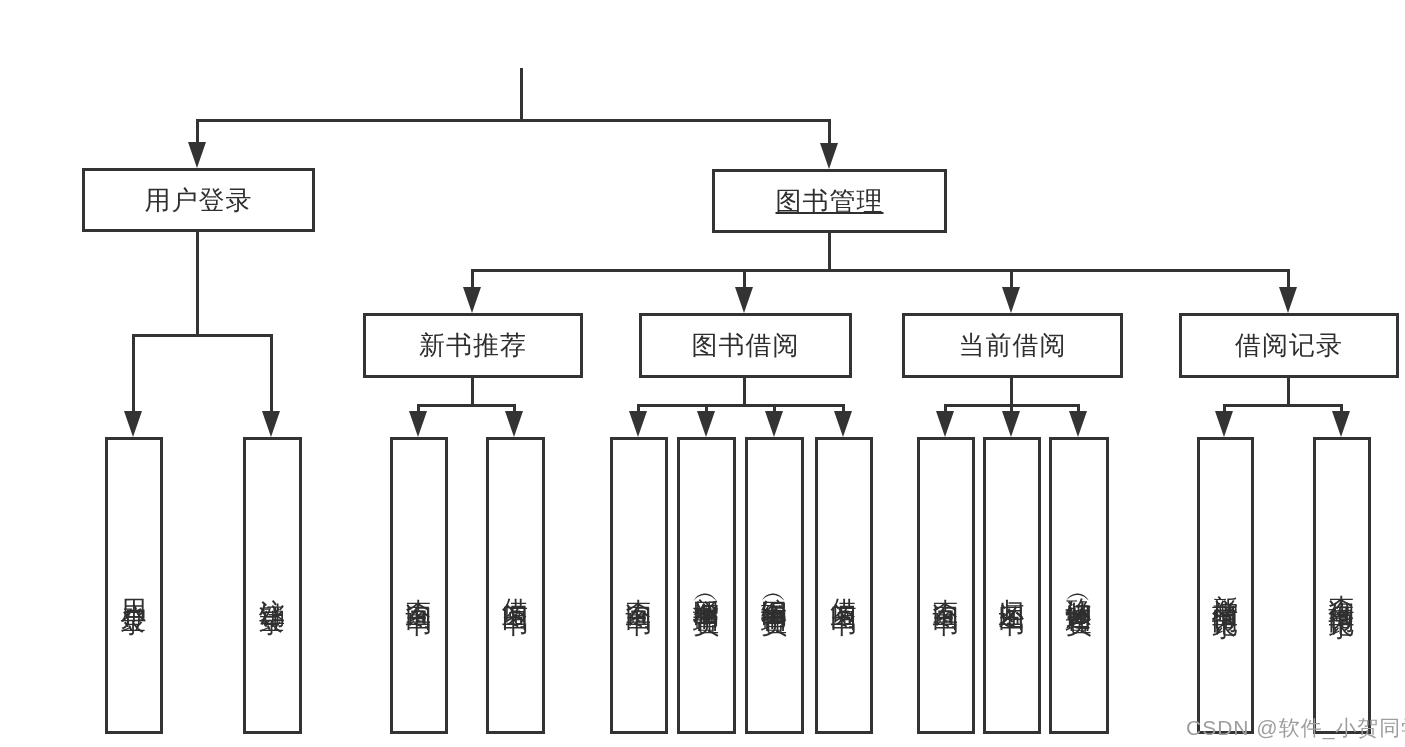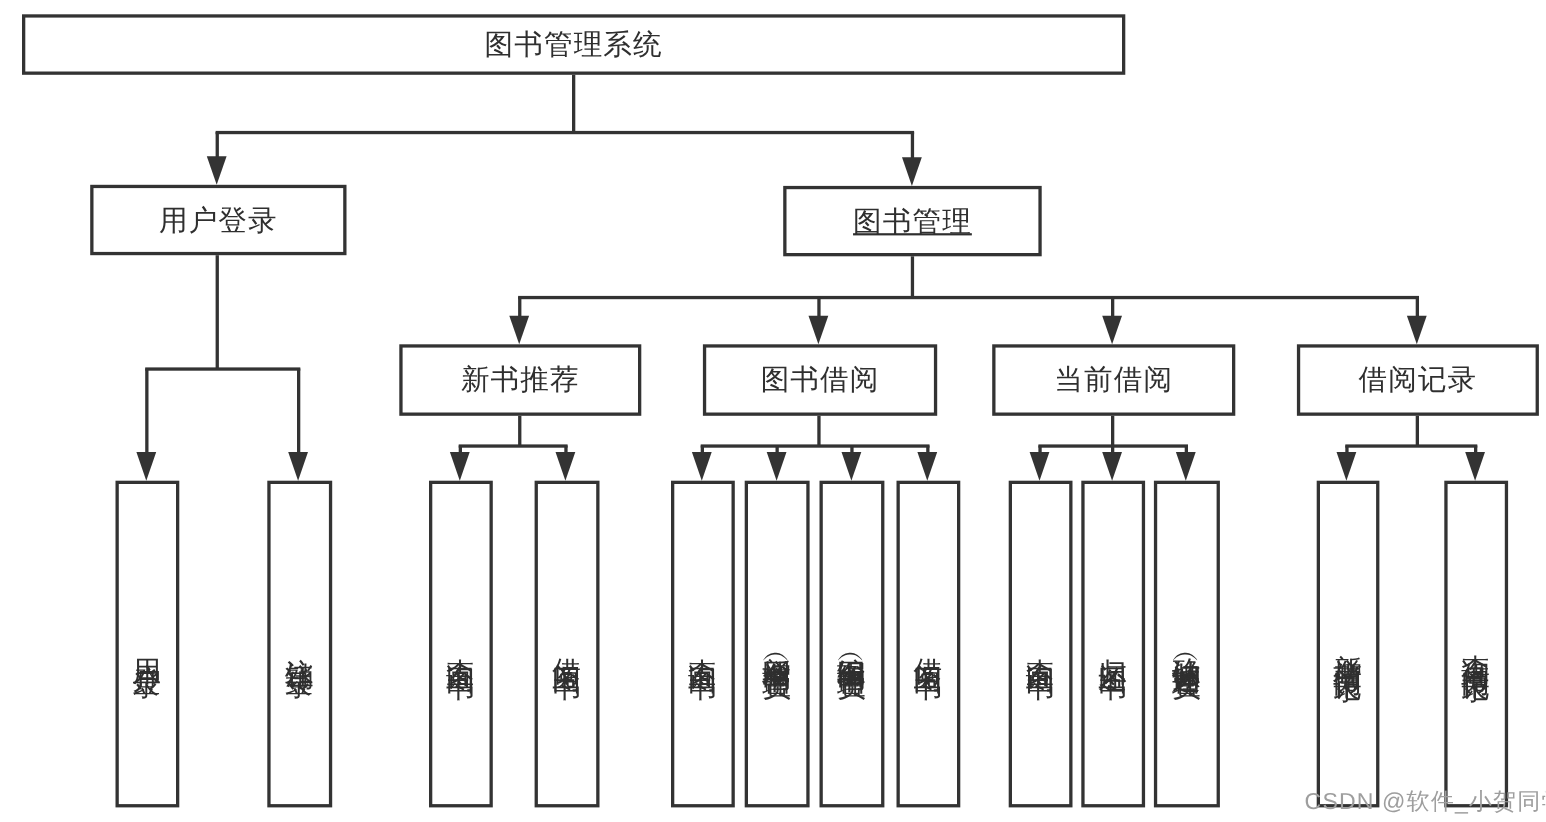--- a/index.html
+++ b/index.html
@@ -31,23 +31,20 @@
     position:absolute; left:1186px; top:714px;
     font-size:21px; color:#9e9e9e; letter-spacing:1px;
     white-space:nowrap;
   }
 </style>
 </head>
 <body>
 
 <div class="canvas">
 
-  <div class="box" style="left:20px; top:13px; width:1003px; height:55px;">
-    <span>图书管理系统</span>
-  </div>
 
   <div class="box" style="left:82px; top:168px; width:233px; height:64px;">
     <span>用户登录</span>
   </div>
   <div class="box" style="left:712px; top:169px; width:235px; height:64px;text-decoration:underline;">
     <span>图书管理</span>
   </div>
 
   <div class="box" style="left:363px; top:313px; width:220px; height:65px;">
     <span>新书推荐</span>

